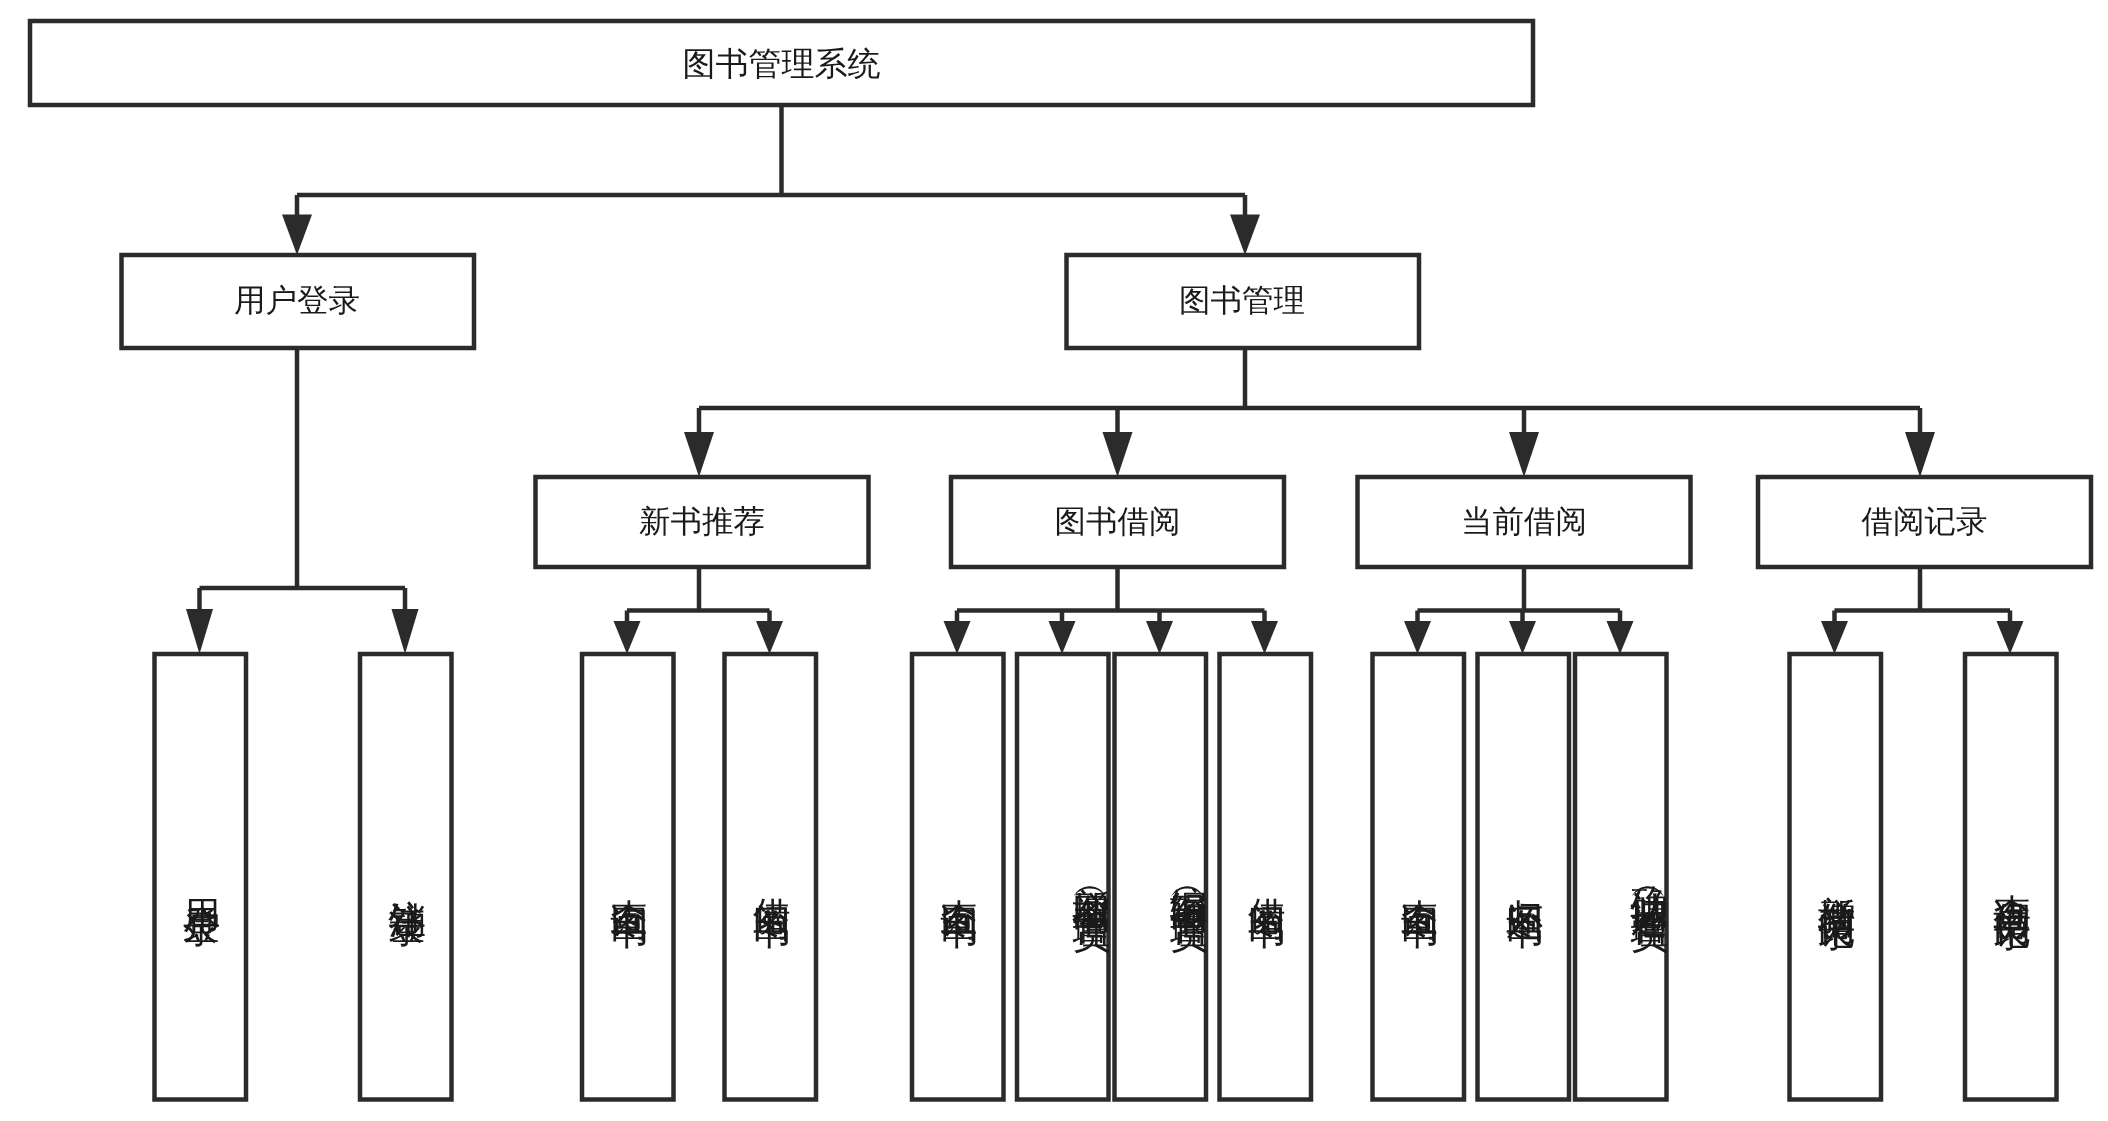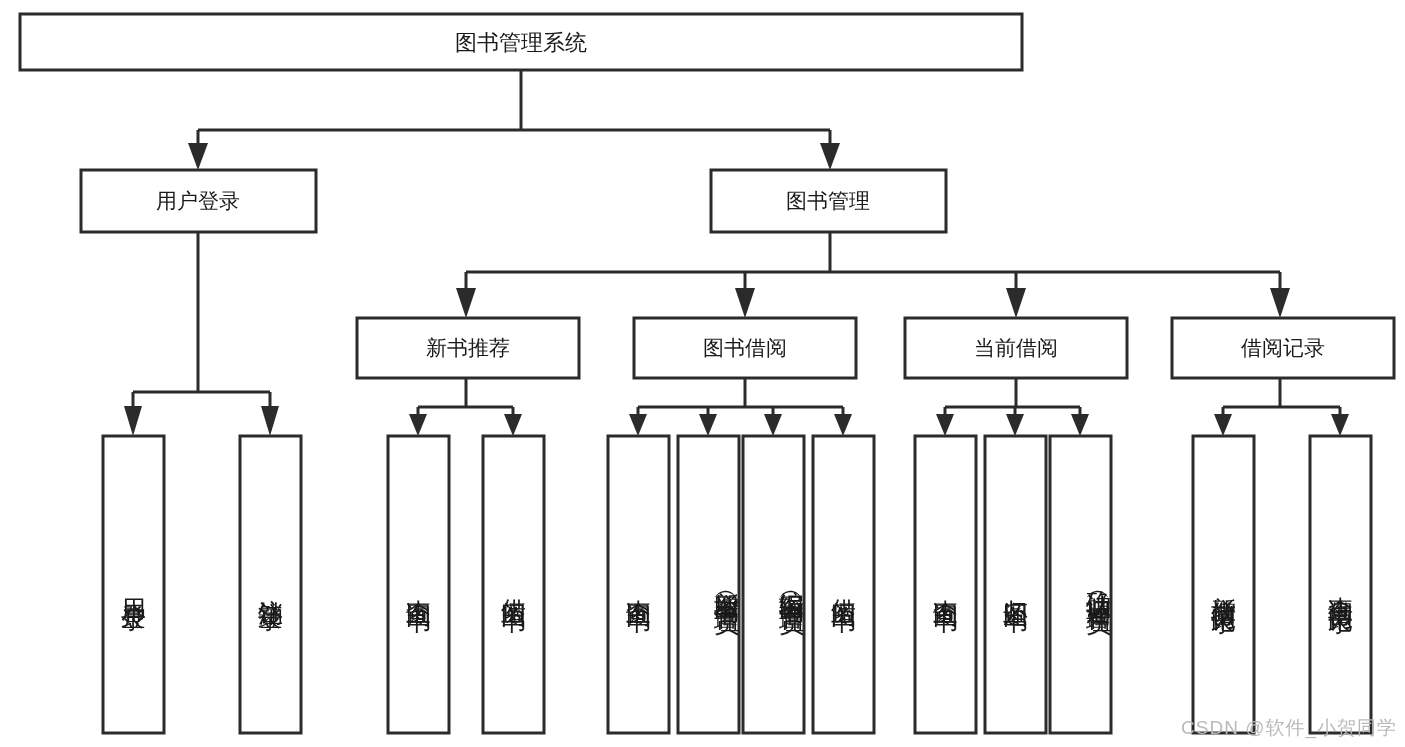--- a/index.html
+++ b/index.html
@@ -215,15 +215,14 @@
   <div class="leaf-label" style="left:608px; top:436px; width:61px; height:297px;">查询图书</div>
   <div class="leaf-label" style="left:678px; top:436px; width:61px; height:297px; align-items:flex-start;">新增图书（管理员）</div>
   <div class="leaf-label" style="left:743px; top:436px; width:61px; height:297px; align-items:flex-start;">编辑图书（管理员）</div>
   <div class="leaf-label" style="left:813px; top:436px; width:61px; height:297px;">借阅图书</div>
   <div class="leaf-label" style="left:915px; top:436px; width:61px; height:297px;">查询图书</div>
   <div class="leaf-label" style="left:985px; top:436px; width:61px; height:297px;">归还图书</div>
   <div class="leaf-label" style="left:1050px; top:436px; width:61px; height:297px; align-items:flex-start;">确认归还（管理员）</div>
   <div class="leaf-label" style="left:1193px; top:436px; width:61px; height:297px;">新增借阅记录</div>
   <div class="leaf-label" style="left:1310px; top:436px; width:61px; height:297px;">查询借阅记录</div>
 
-  <div class="watermark">CSDN @软件_小贺同学</div>
 
 </div>
 
 </body></html>

